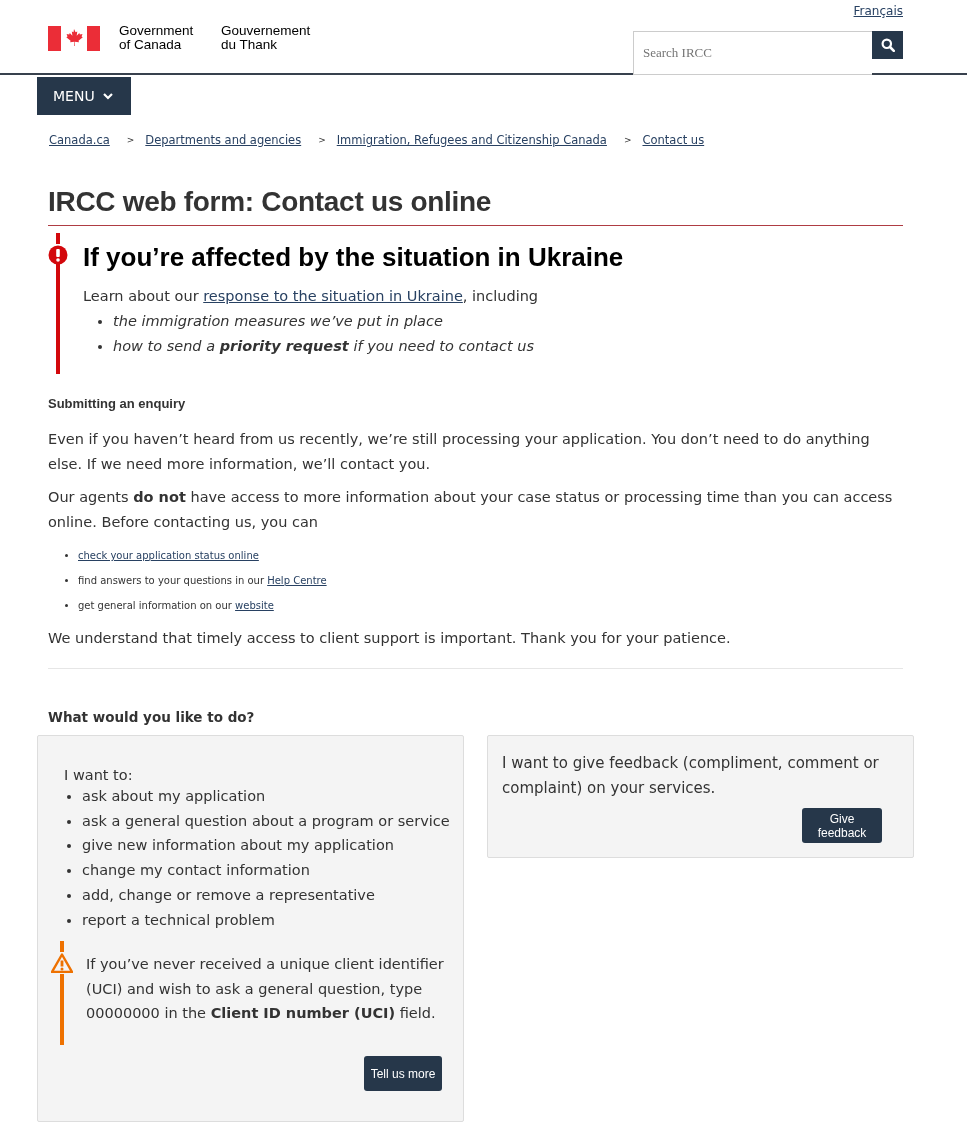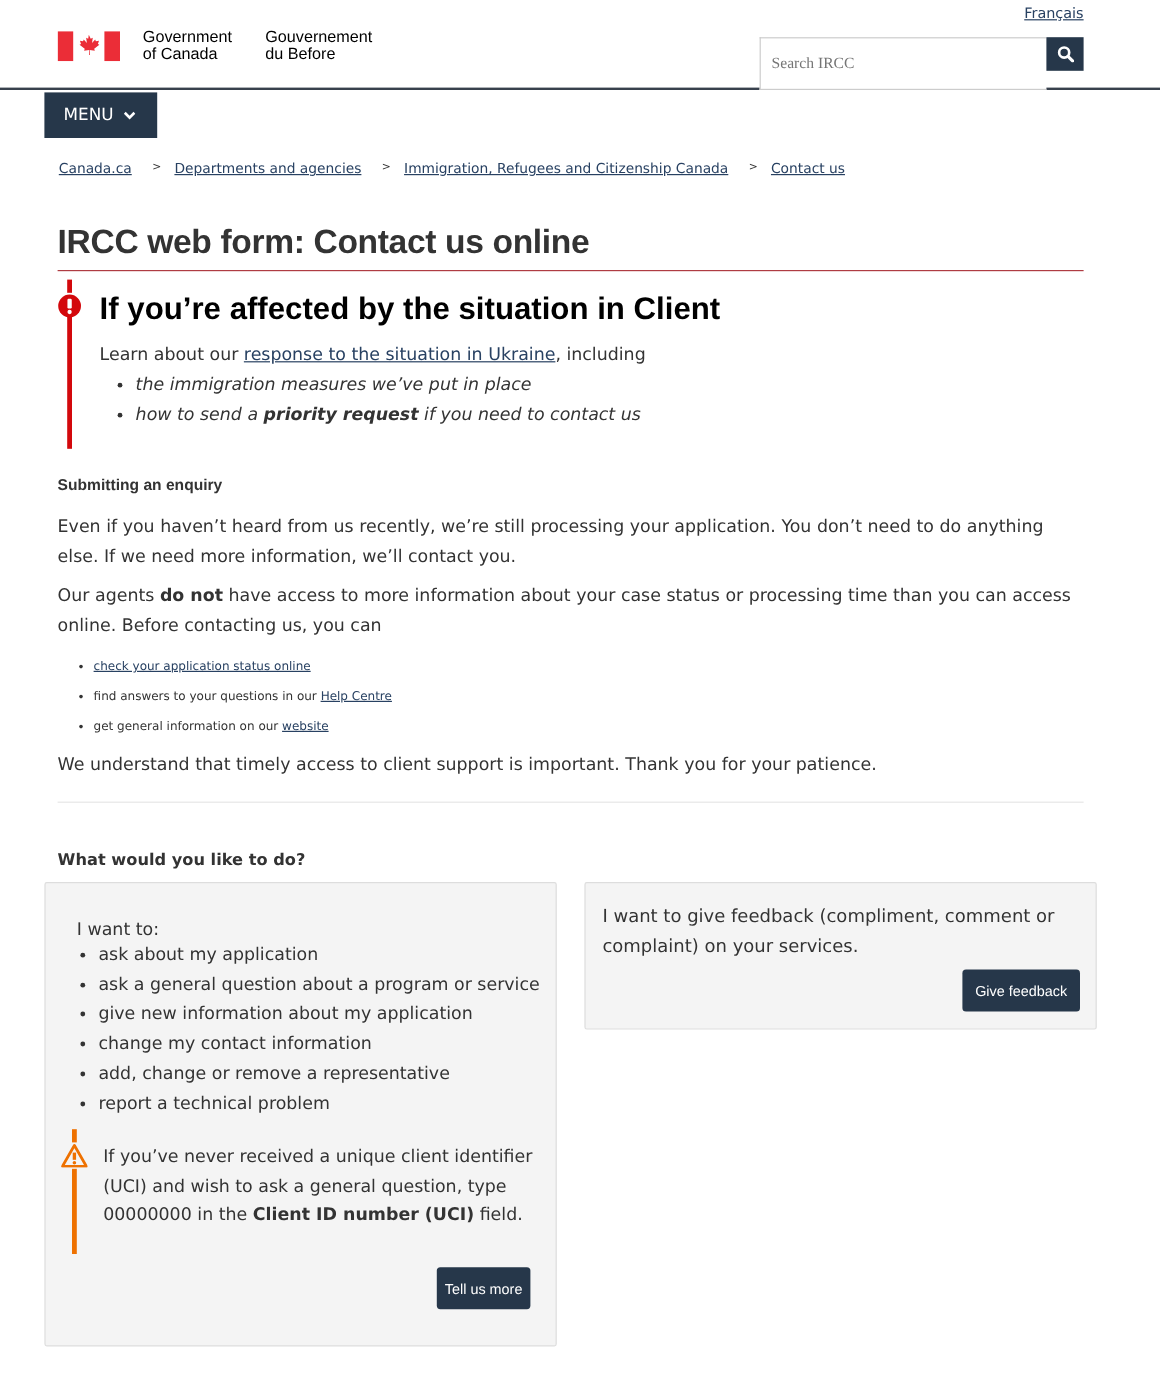--- a/index.html
+++ b/index.html
@@ -55,39 +55,39 @@
   .panel-right { left: 487px; top: 735px; width: 427px; height: 123px; }
   .panel-intro { position: absolute; left: 14px; top: 15px; font-size: 14.5px; color: #333; line-height: 25px; margin: 12px; }
   .panel-list { position: absolute; left: 14px; top: 48px; margin: 0; padding-left: 30px; font-size: 14.5px; line-height: 24.7px; color: #333; }
 
   .warn-bar { position: absolute; left: 22px; top: 205px; width: 4px; height: 104px; background: #ee7100; }
   .warn-icon { position: absolute; left: 13px; top: 216px; width: 22px; height: 22px; background: #f4f4f4; padding: 1px 0; }
   .warn-text { position: absolute; left: 48px; top: 216px; width: 360px; font-size: 14.5px; line-height: 24.7px; color: #333; margin: 0; }
 
   .btn-dark { position: absolute; background: #26374a; color: #fff; border: none; border-radius: 3px; font-family: "Liberation Sans", sans-serif; font-size: 12px; display: flex; align-items: center; justify-content: center; }
   .btn-tell { left: 326px; top: 320px; width: 78px; height: 35px; }
-  .btn-feedback { left: 314px; top: 72px; width: 98px; height: 35px; }
+  .btn-feedback { left: 314px; top: 72px; width: 80px; height: 35px; }
   .panel-right-text { position: absolute; left: 14px; top: 15px; width: 395px; font-size: 15px; line-height: 25px; color: #333; margin: 0; }
 </style>
 </head>
 <body>
 
 <div class="header">
   <svg class="flag" viewBox="0 0 52 25">
     <rect x="0" y="0" width="13" height="25" fill="#eb2d37"></rect>
     <rect x="39" y="0" width="13" height="25" fill="#eb2d37"></rect>
     <path d="M26 3 l1.6 3.2 1.7 -0.8 -0.6 4.4 2.6 -2.8 0.6 1.4 2.6 -0.5 -0.9 2.7 1.2 0.6 -4.3 3.5 0.5 1.5 -4.2 -0.5 0.1 4.2 h-0.7 l0.1 -4.2 -4.2 0.5 0.5 -1.5 -4.3 -3.5 1.2 -0.6 -0.9 -2.7 2.6 0.5 0.6 -1.4 2.6 2.8 -0.6 -4.4 1.7 0.8 z" fill="#eb2d37"></path>
   </svg>
   <div class="fip-text fip-en">
     <div>Government</div>
     <div>of Canada</div>
   </div>
   <div class="fip-text fip-fr">
     <div>Gouvernement</div>
-    <div>du Before</div>
+    <div>du Thank</div>
   </div>
   <a class="lang-link" href="#">Français</a>
   <div class="search">
     <input class="search-input" type="text" placeholder="Search IRCC" style="">
     <button class="search-btn">
       <svg width="14" height="14" viewBox="0 0 14 14">
         <circle cx="5.8" cy="5.8" r="4.2" fill="none" stroke="#fff" stroke-width="2.2"></circle>
         <line x1="9" y1="9" x2="12.8" y2="12.8" stroke="#fff" stroke-width="2.6" stroke-linecap="round"></line>
       </svg>
     </button>
@@ -118,21 +118,21 @@
 
 <div>
   <div class="alert-bar"></div>
   <div class="alert-icon">
     <svg width="20" height="20" viewBox="0 0 20 20">
       <circle cx="10" cy="10" r="9.5" fill="#d3080c"></circle>
       <rect x="8.2" y="4" width="3.6" height="8" rx="1" fill="#fff"></rect>
       <circle cx="10" cy="15" r="1.8" fill="#fff"></circle>
     </svg>
   </div>
-  <h2 class="alert-heading">If you’re affected by the situation in Client</h2>
+  <h2 class="alert-heading">If you’re affected by the situation in Ukraine</h2>
   <div class="alert-body">
     <div><span>Learn about our </span><a href="#">response to the situation in Ukraine</a><span>, including</span></div>
     <ul>
       <li>the immigration measures we’ve put in place</li>
       <li><span>how to send a </span><strong>priority request</strong><span> if you need to contact us</span></li>
     </ul>
   </div>
 </div>
 
 <h2 class="section-heading">Submitting an enquiry</h2>

